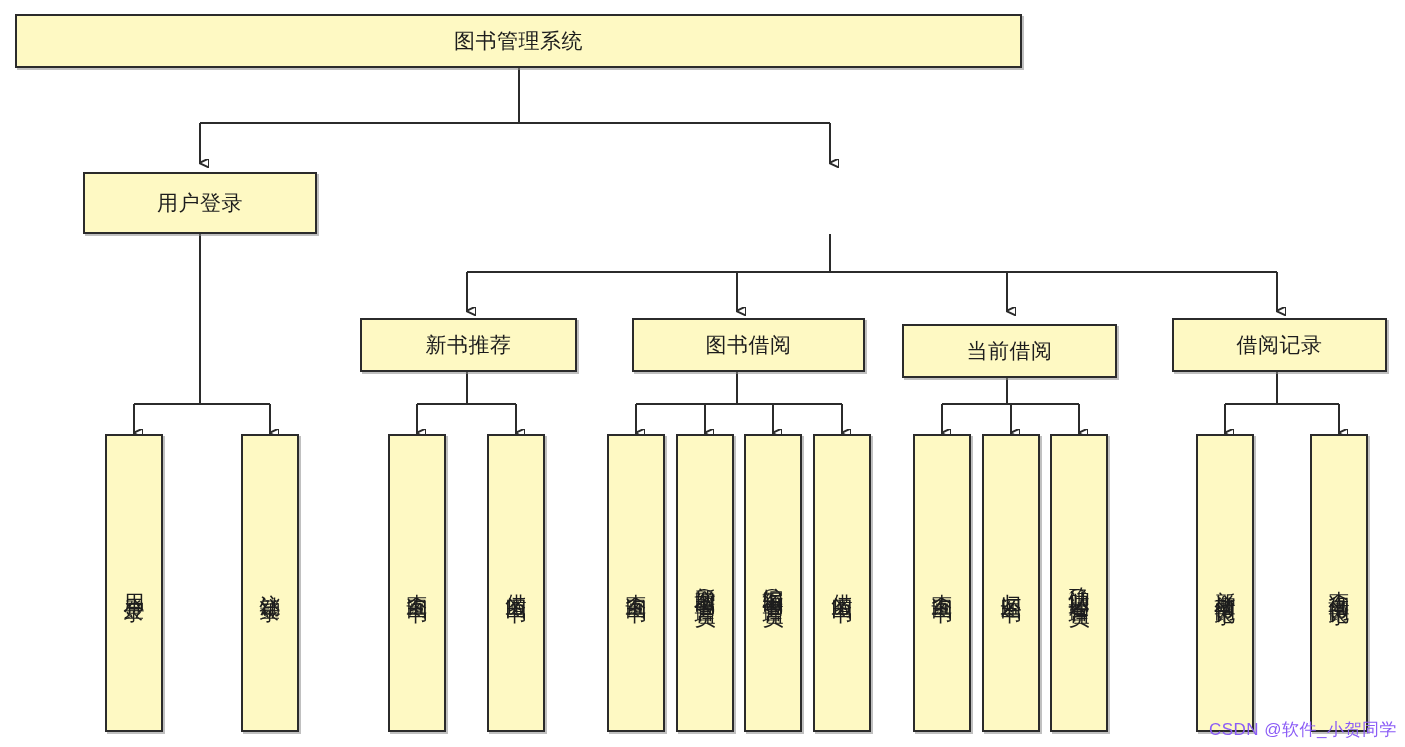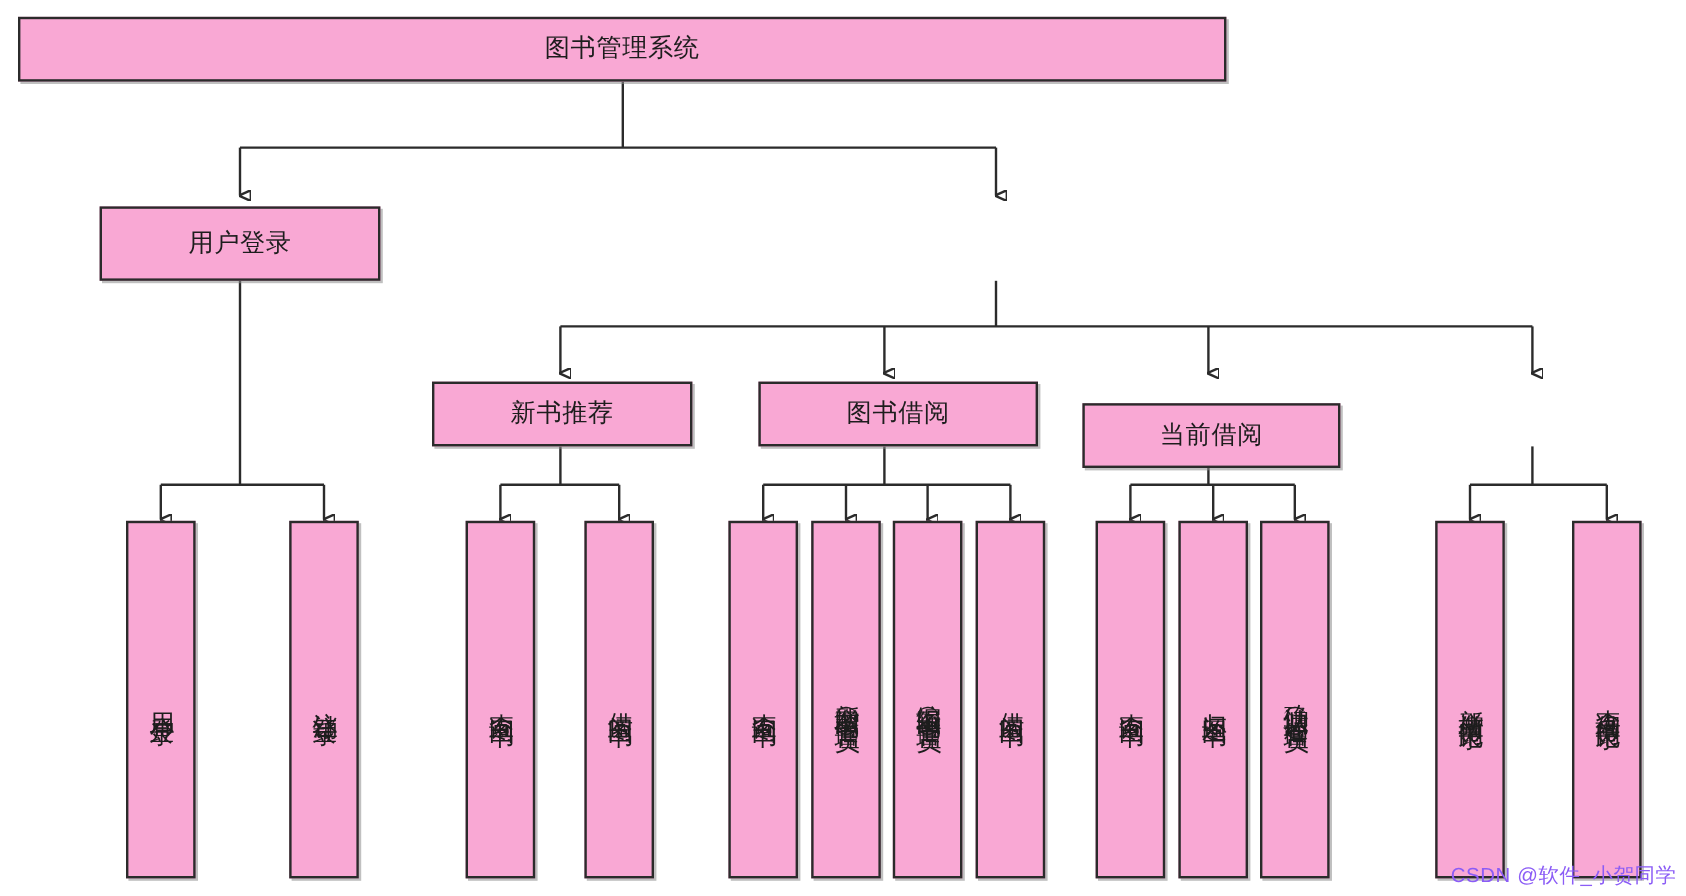--- a/index.html
+++ b/index.html
@@ -17,21 +17,21 @@
   #canvas {
     position: absolute;
     left: 0;
     top: 0;
     width: 1405px;
     height: 747px;
   }
   .node-box {
     position: absolute;
     box-sizing: border-box;
-    background: #f9a8d4;
+    background: #fef9c3;
     border: 2px solid #2b2b2b;
     box-shadow: 2px 2px 0 rgba(140,140,140,0.55);
     display: flex;
     align-items: center;
     justify-content: center;
   }
   .node-label-h {
     font-size: 21px;
     color: #1d1d1d;
     letter-spacing: 0.5px;
@@ -131,22 +131,25 @@
   <div class="node-box" style="left:83px; top:172px; width:234px; height:62px;">
     <span class="node-label-h">用户登录</span>
   </div>
 
   <div class="node-box" style="left:360px; top:318px; width:217px; height:54px;">
     <span class="node-label-h">新书推荐</span>
   </div>
   <div class="node-box" style="left:632px; top:318px; width:233px; height:54px;">
     <span class="node-label-h">图书借阅</span>
   </div>
-  <div class="node-box" style="left:902px; top:336px; width:215px; height:54px;">
+  <div class="node-box" style="left:902px; top:324px; width:215px; height:54px;">
     <span class="node-label-h">当前借阅</span>
+  </div>
+  <div class="node-box" style="left:1172px; top:318px; width:215px; height:54px;">
+    <span class="node-label-h">借阅记录</span>
   </div>
 
   <div class="node-box" style="left:105px; top:434px; width:58px; height:298px;">
     <span class="node-label-v">用户登录</span>
   </div>
   <div class="node-box" style="left:241px; top:434px; width:58px; height:298px;">
     <span class="node-label-v">注销登录</span>
   </div>
 
   <div class="node-box" style="left:388px; top:434px; width:58px; height:298px;">

